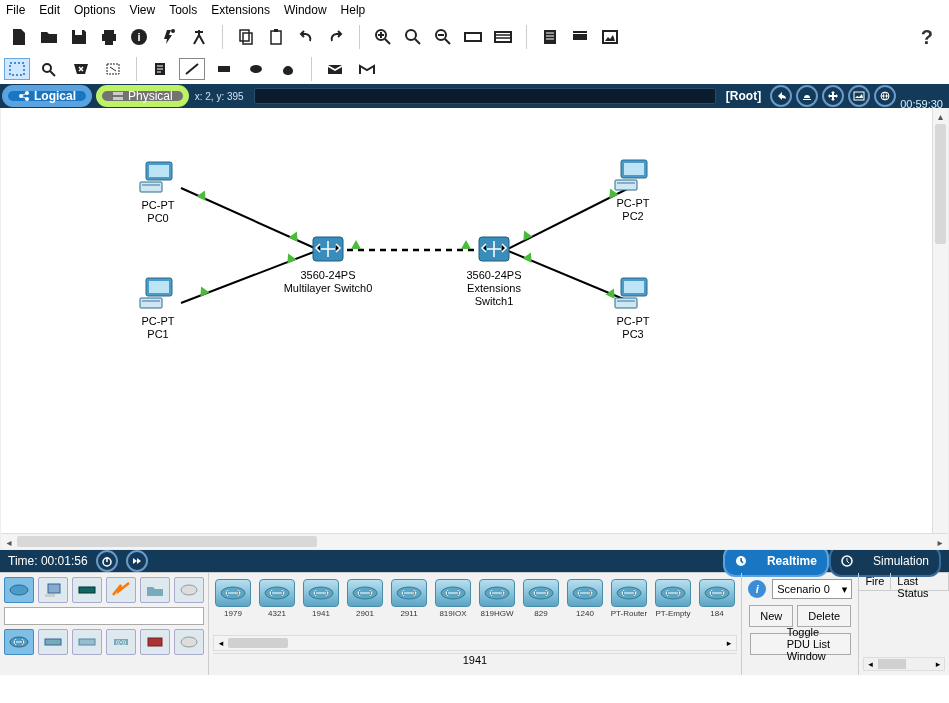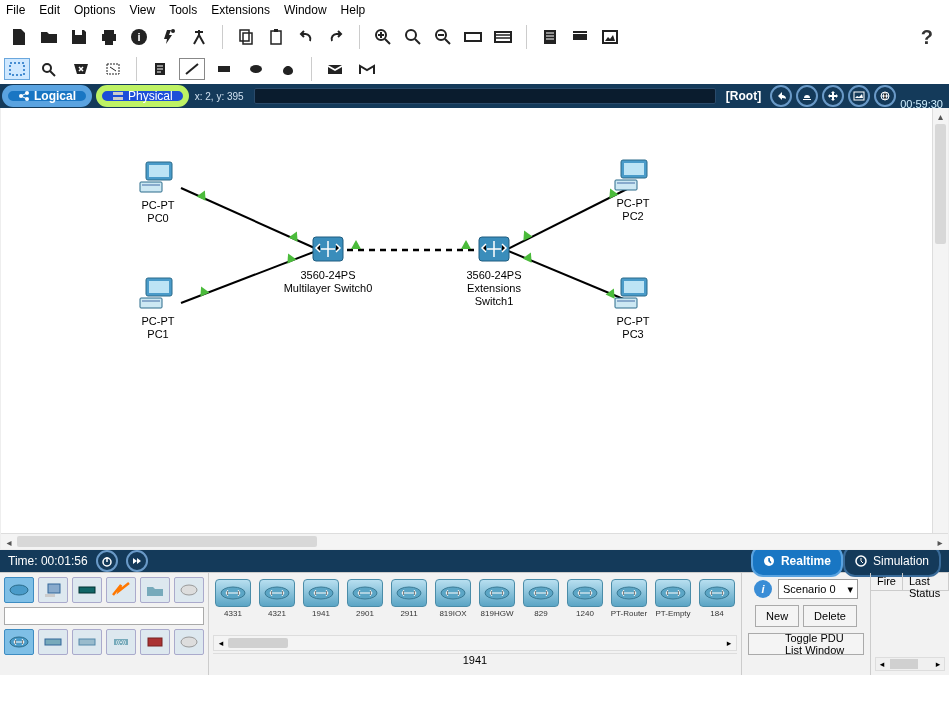--- a/index.html
+++ b/index.html
@@ -16,21 +16,21 @@
 .tbsep { width: 1px; height: 24px; background: #ccc; margin: 0 4px; }
 .secondbar { height: 30px; display: flex; align-items: center; padding: 0 4px; gap: 6px; }
 .sqbtn { width: 26px; height: 22px; border: 1px solid transparent; display: flex; align-items: center; justify-content: center; }
 .sqbtn.sel { background: #cfe8ff; border: 1px solid #6aa7dd; }
 .help-icon { margin-left: auto; font-size: 20px; font-weight: bold; color: #333; padding-right: 8px; }
 
 
 .viewbar { height: 24px; background: #143a5a; display: flex; align-items: center; color: #fff; font-size: 12px; }
 .viewtab { display: flex; align-items: center; height: 22px; border: 6px solid #bef264; border-radius: 12px; padding: 0 10px; margin: 0 2px; gap: 4px; }
 .viewtab.active { background: #1976c3; border-color: #5aa3e0; }
-.viewtab.inactive { background: #1d4ed8; }
+.viewtab.inactive { background: #737373; }
 .coords { font-size: 10px; color: #cfe0ef; margin-left: 4px; }
 .viewbar-mid { flex: 1; margin: 0 10px; height: 16px; background: #0a1c2e; border: 1px solid #2a4a6a; border-radius: 2px; }
 .root-label { font-size: 12px; margin-right: 7px; font-weight: bold; }
 .circbtn { width: 22px; height: 22px; border: 2px solid #6a9ac8; border-radius: 50%; margin: 0 2px; display: flex; align-items: center; justify-content: center; background: #143a5a; }
 .timer { font-size: 11px; color: #d0f0ff; margin: 16px 6px 0 2px; }
 
 
 .workspace { position: relative; height: 442px; background: #fff; border: 1px solid #eee; border-top: none; overflow: hidden; }
 .vscroll { position: absolute; right: 0; top: 0; width: 16px; height: 100%; background: #f4f4f4; border-left: 1px solid #ddd; }
 .vscroll .arrow { height: 16px; display: flex; align-items: center; justify-content: center; color: #555; font-size: 10px; }
@@ -44,21 +44,21 @@
 .canvas { position: absolute; left: 0; top: 0; right: 16px; bottom: 16px; }
 .device { position: absolute; text-align: center; font-size: 11px; line-height: 13px; }
 .dev-icon { margin: 0 auto 2px; }
 .pc-icon { width: 40px; height: 34px; }
 .sw-icon { width: 36px; height: 30px; }
 
 
 .timebar { height: 22px; background: #143a5a; color: #fff; display: flex; align-items: center; padding: 0 8px; font-size: 12px; gap: 8px; }
 .timebar .roundbtn { width: 22px; height: 22px; border: 2px solid #6a9ac8; border-radius: 50%; display: flex; align-items: center; justify-content: center; }
 .timebar-right { margin-left: auto; display: flex; }
-.modetab { display: flex; align-items: center; height: 32px; border: 2px solid #5aa3e0; border-radius: 12px; padding: 0 10px; gap: 6px; }
+.modetab { display: flex; align-items: center; height: 32px; border: 2px solid #5aa3e0; border-radius: 12px; padding: 0 10px; gap: 20px; }
 .modetab.active { background: #1976c3; }
 .modetab.inactive { background: #143a5a; border-color: #3a6c9a; }
 
 
 .bottompanel { height: 103px; display: flex; background: #f2f2f2; border-top: 1px solid #ccc; }
 .catpanel { width: 210px; display: flex; flex-direction: column; padding: 4px; gap: 4px; border-right: 1px solid #ccc; }
 .catrow { display: flex; gap: 4px; }
 .catbtn { width: 30px; height: 26px; background: #dde8ef; border: 1px solid #aac; border-radius: 2px; display: flex; align-items: center; justify-content: center; }
 .catbtn.sel { background: #7fbfe6; border-color: #3e8cc2; }
 .catlabel { height: 18px; border: 1px solid #aaa; background: #fff; }
@@ -74,21 +74,21 @@
 .striphscroll .arrow.r { right: 0; }
 .striphscroll .thumb { position: absolute; left: 14px; top: 2px; bottom: 2px; width: 60px; background: #d0d0d0; border-radius: 2px; }
 .sel-device { height: 16px; margin-top: 2px; text-align: center; font-size: 11px; border-top: 1px solid #ddd; }
 
 .pdupanel { width: 140px; border-left: 1px solid #ccc; padding: 6px; display: flex; flex-direction: column; align-items: center; gap: 6px; }
 .pdupanel .row1 { display: flex; align-items: center; gap: 6px; width: 100%; justify-content: center; }
 .info-i { width: 18px; height: 18px; background: #3a8dd6; border-radius: 50%; color: #fff; display: flex; align-items: center; justify-content: center; font-weight: bold; font-style: italic; }
 .scen-select { width: 80px; height: 20px; border: 1px solid #999; background: #fff; font-size: 11px; padding: 0 4px; display: flex; align-items: center; justify-content: space-between; }
 .pdupanel .row2 { display: flex; gap: 4px; }
 .btn { height: 22px; padding: 0 10px; background: #f4f4f4; border: 1px solid #aaa; font-size: 11px; display: flex; align-items: center; }
-.btn.wide { width: 116px; justify-content: center; padding-left: 36px; }
+.btn.wide { width: 101px; justify-content: center; padding-left: 36px; }
 
 .firepanel { width: 110px; border-left: 1px solid #ccc; position: relative; }
 .firehdr { height: 18px; display: flex; border-bottom: 1px solid #ccc; font-size: 11px; }
 .firehdr span { padding: 2px 6px; border-right: 1px solid #ccc; }
 .firescroll { position: absolute; bottom: 4px; left: 4px; right: 4px; height: 14px; background: #f0f0f0; border: 1px solid #ddd; }
 .firescroll .arrow { position: absolute; top: 0; width: 12px; height: 12px; font-size: 9px; display: flex; align-items: center; justify-content: center; }
 .firescroll .arrow.l { left: 0; }
 .firescroll .arrow.r { right: 0; }
 .firescroll .thumb { position: absolute; top: 1px; bottom: 1px; left: 14px; width: 28px; background: #d0d0d0; }
 
@@ -543,21 +543,21 @@
 
   <div class="devicestrip">
     <div class="devrow" id="devrow">
         <div class="devitem">
           <div class="icon">
             <svg width="28" height="16">
               <ellipse cx="14" cy="8" rx="12" ry="6" fill="#5ba5c5" stroke="#3a7a95"></ellipse>
               <path stroke="#fff" stroke-width="1" d="M7 8h14 M9 5l-2 3 2 3 M19 5l2 3-2 3"></path>
             </svg>
           </div>
-          <div class="lbl">4331</div>
+          <div class="lbl">1979</div>
         </div>
         <div class="devitem">
           <div class="icon">
             <svg width="28" height="16">
               <ellipse cx="14" cy="8" rx="12" ry="6" fill="#5ba5c5" stroke="#3a7a95"></ellipse>
               <path stroke="#fff" stroke-width="1" d="M7 8h14 M9 5l-2 3 2 3 M19 5l2 3-2 3"></path>
             </svg>
           </div>
           <div class="lbl">4321</div>
         </div>

